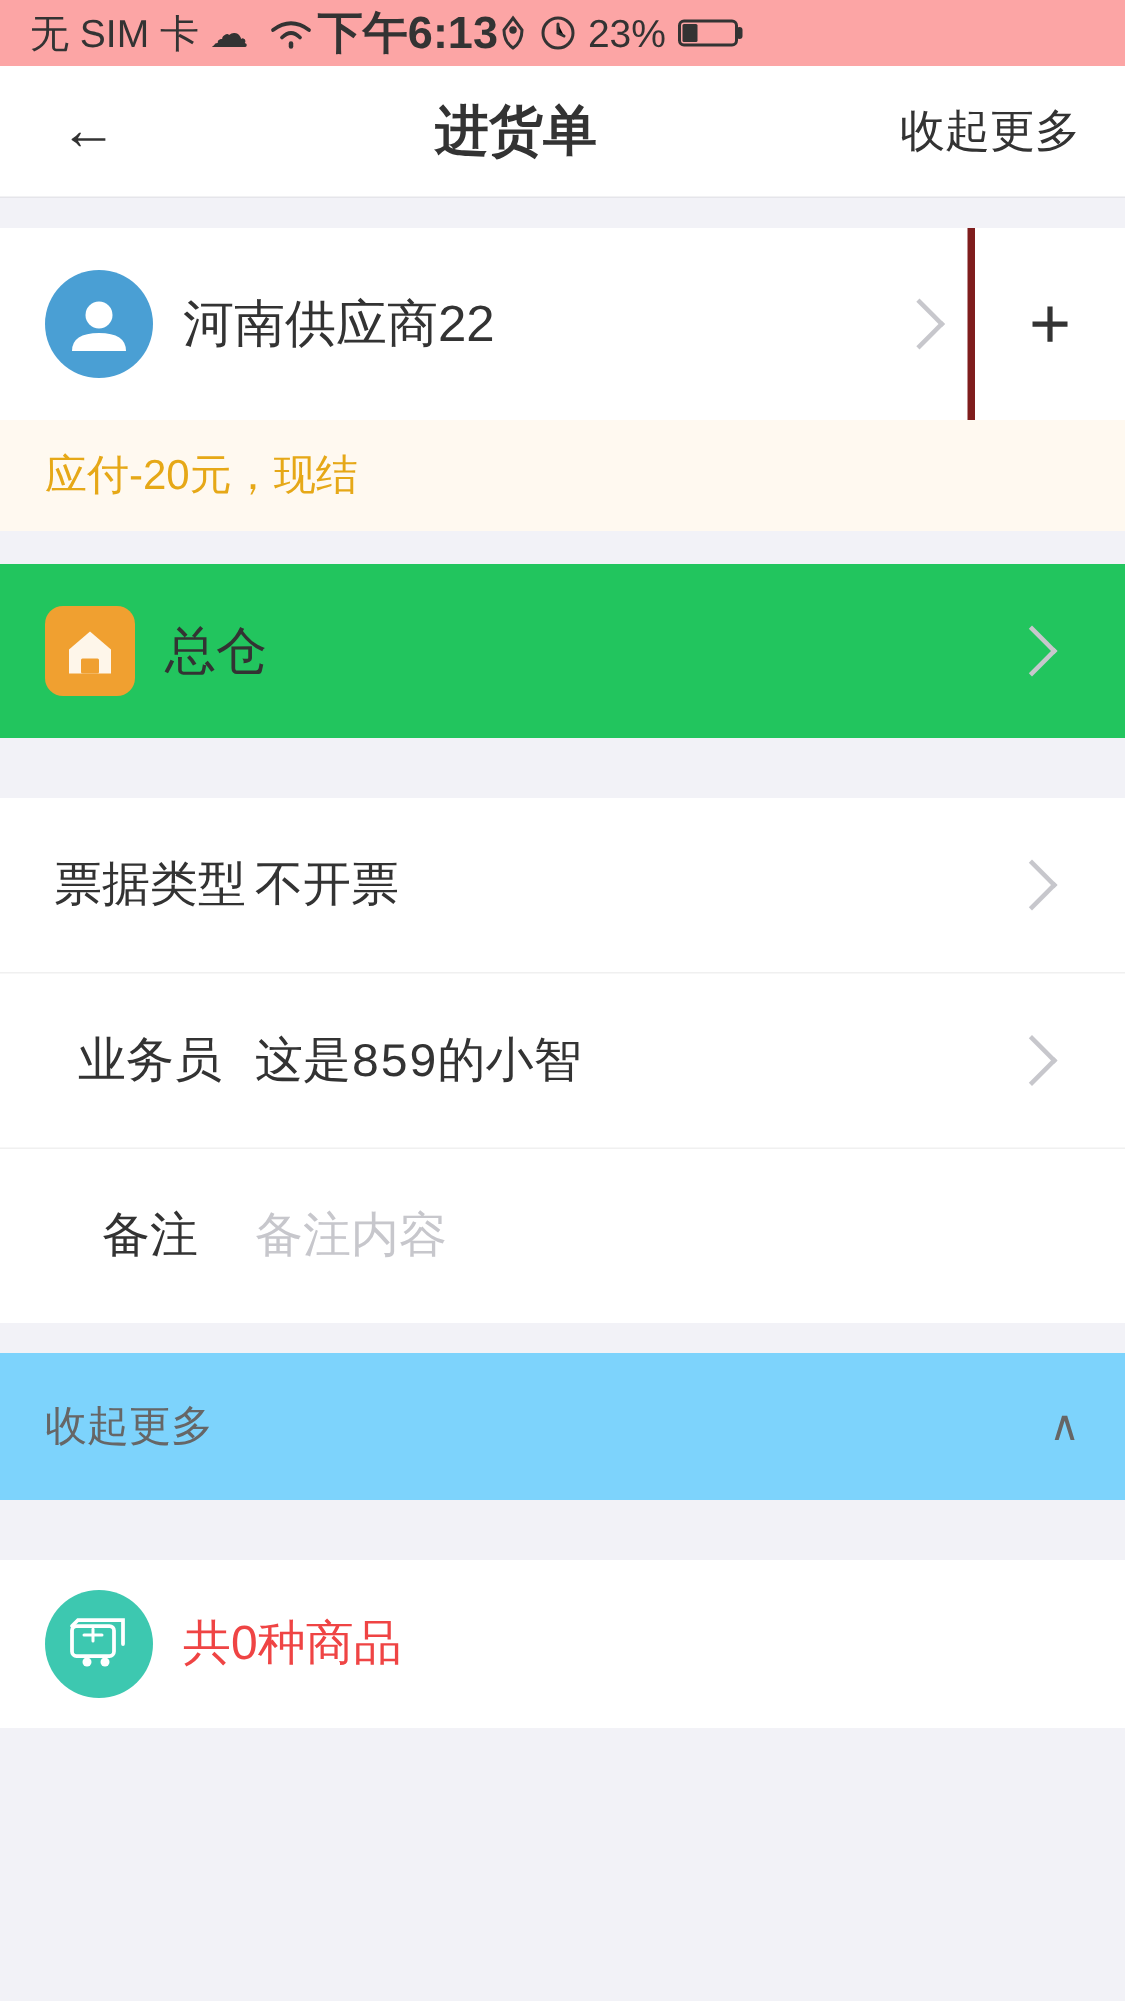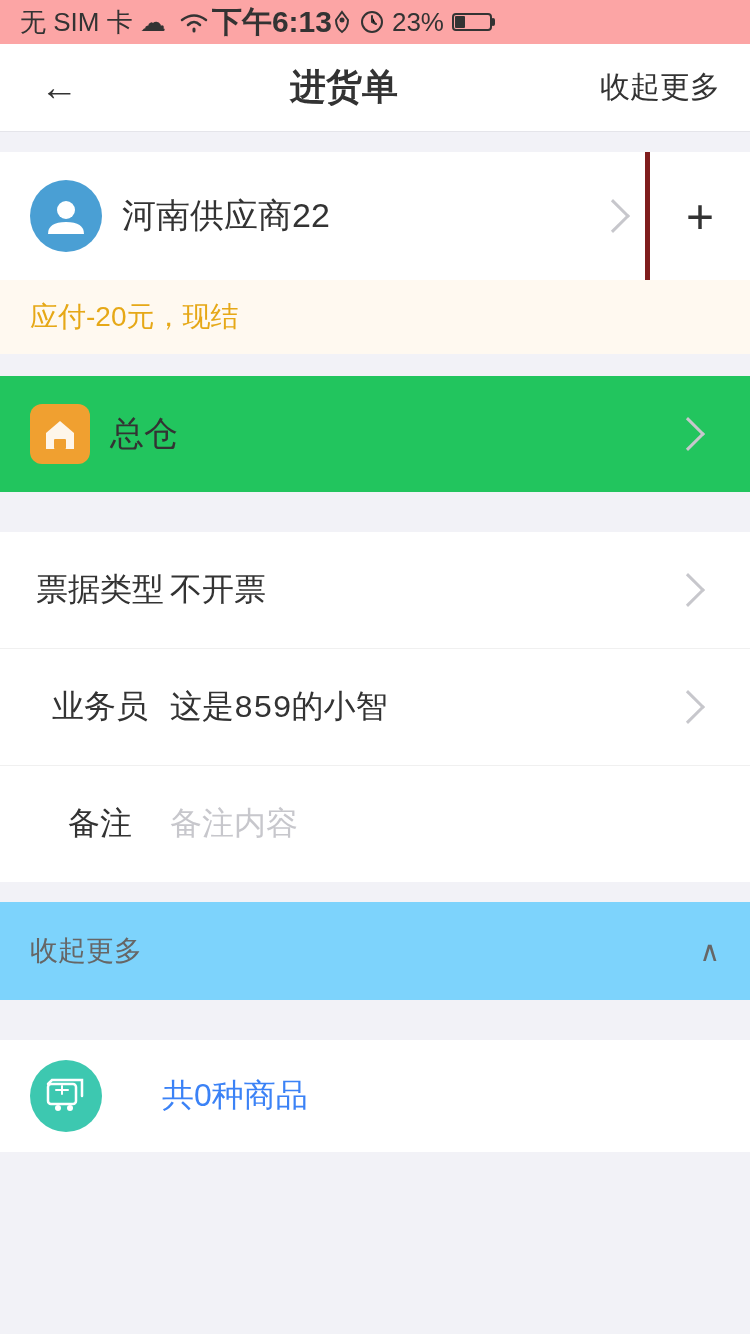--- a/index.html
+++ b/index.html
@@ -224,22 +224,21 @@
       background: #3dc8b0;
       display: flex;
       align-items: center;
       justify-content: center;
       margin-right: 20px;
       flex-shrink: 0;
     }
     .product-count {
       flex: 1;
       font-size: 32px;
-      color: #3b82f6;
-      margin-left: 40px;
+      color: #ef4444;
     }
     .select-product-btn {
       background: #3399ff;
       color: #fff;
       border-radius: 10px;
       padding: 18px 30px;
       font-size: 30px;
       display: flex;
       align-items: center;
       gap: 10px;

